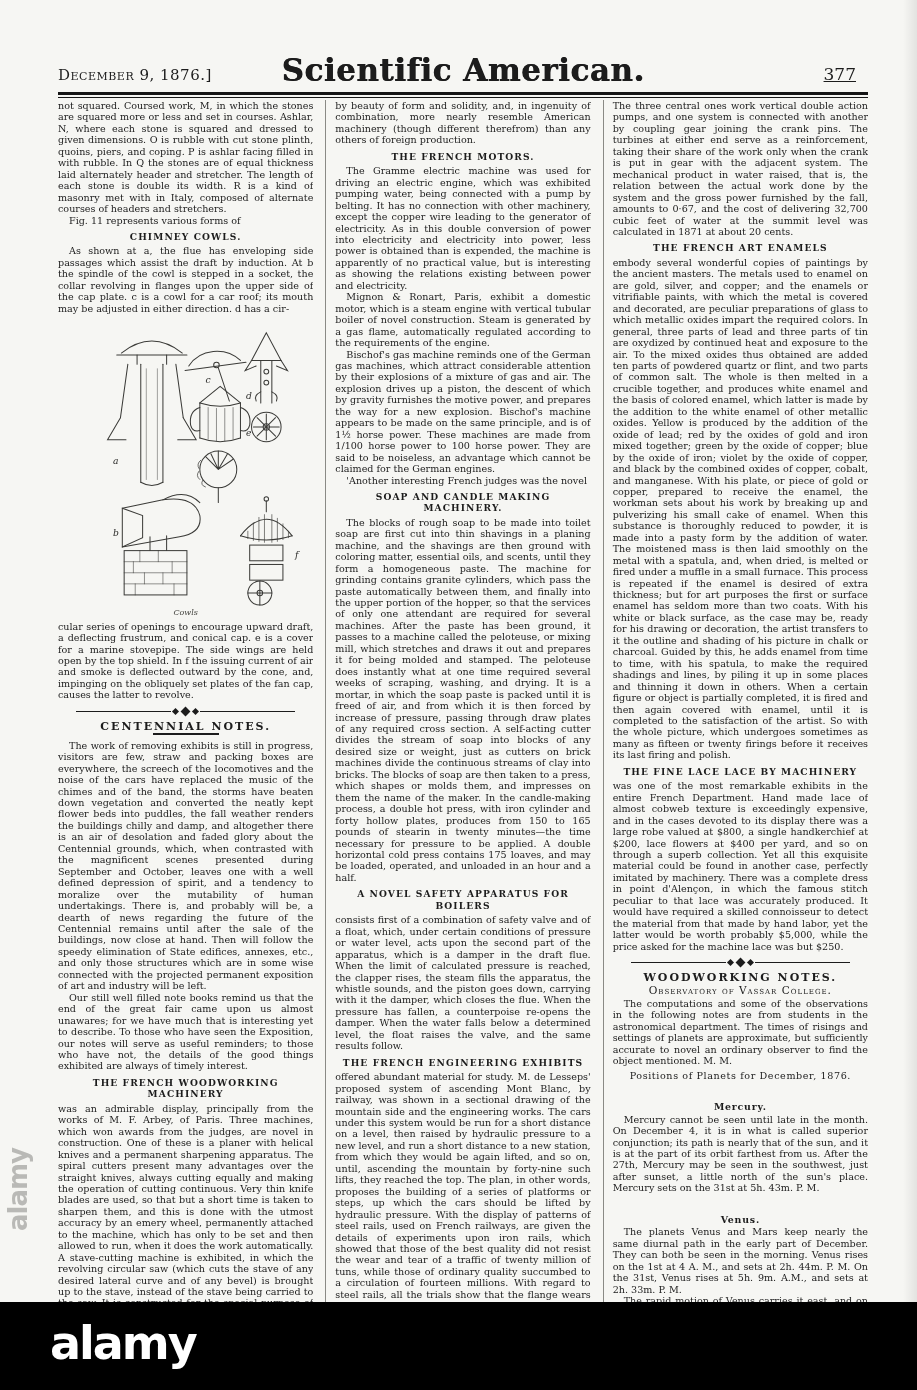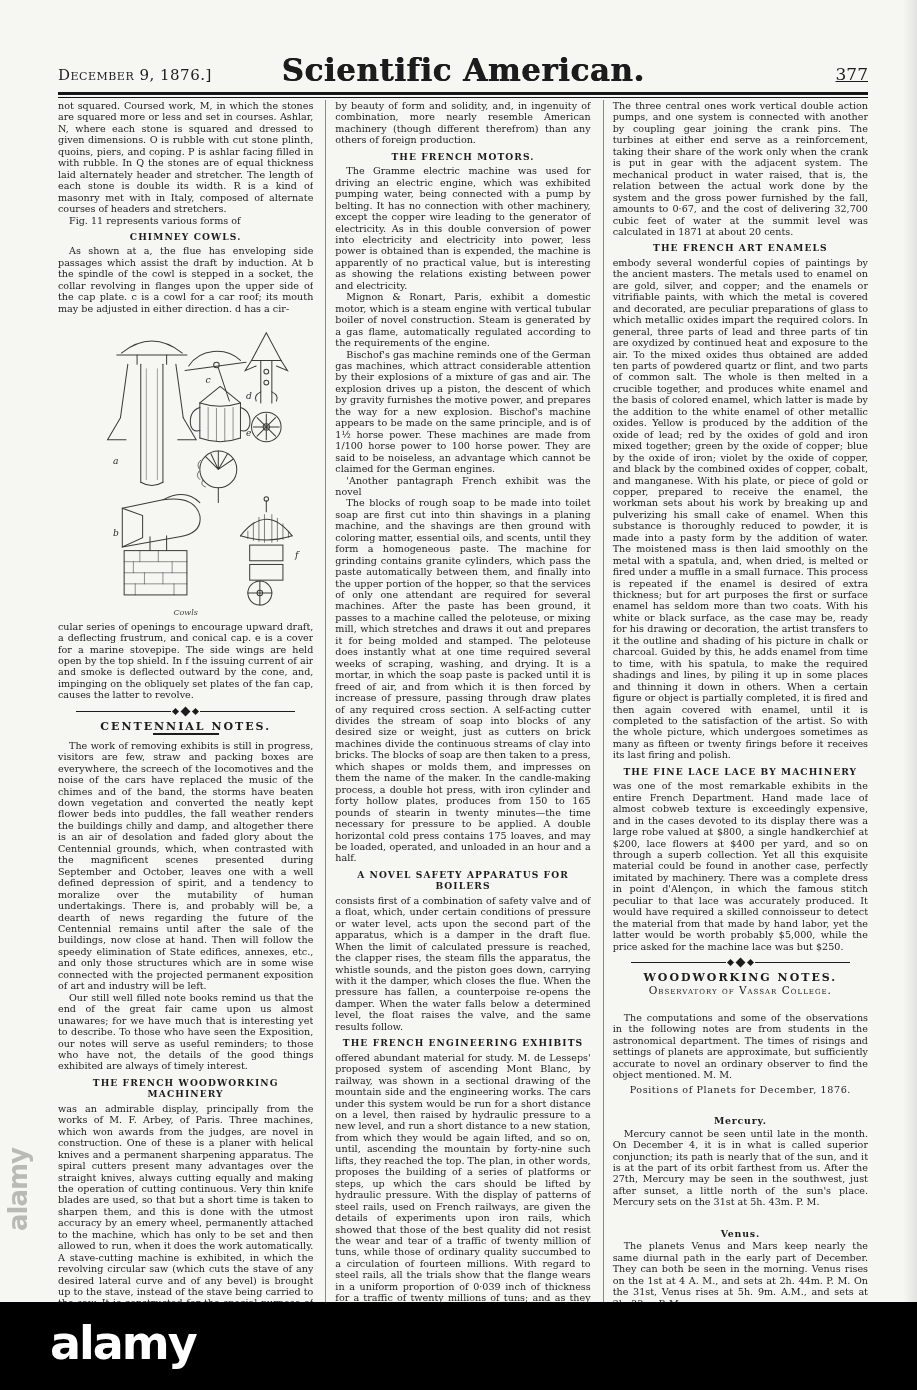--- a/index.html
+++ b/index.html
@@ -9,33 +9,33 @@
     font-family:"DejaVu Serif","Liberation Serif",serif;
   }
   body::after{content:"";position:absolute;top:0;right:0;width:14px;height:1302px;
     background:linear-gradient(to right,rgba(0,0,0,0),rgba(0,0,0,.08));}
   
   .masthead{position:absolute;left:58px;right:49px;top:46px;height:44px;}
   .mh-date{position:absolute;left:0;bottom:6px;font-size:15px;font-variant:small-caps;letter-spacing:.5px;}
   .mh-title{position:absolute;left:0;right:0;bottom:2px;text-align:center;
     font-size:31px;font-weight:700;letter-spacing:.5px;
     text-shadow:.6px 0 0 #1c1c1c;}
-  .mh-page{position:absolute;right:0;bottom:6px;font-size:17px;text-decoration:underline;}
+  .mh-page{position:absolute;right:12px;bottom:6px;font-size:17px;text-decoration:underline;}
   .mh-rule{position:absolute;left:58px;right:49px;top:92px;height:2px;
     border-top:3px solid #161616;border-bottom:1px solid #161616;}
   
   .cols{position:absolute;left:58px;right:49px;top:100px;height:1202px;display:flex;}
   .col{width:258px;overflow:hidden;font-size:9.6px;line-height:11.45px;}
   .col + .col{border-left:1px solid #8a8a85;margin-left:12px;padding-left:9px;}
   .par{text-align:justify;}
   .ind{text-indent:11px;}
   .colhead{text-align:center;font-weight:700;font-size:9.1px;letter-spacing:1.1px;margin:5px 0 3px;}
   .bighead{text-align:center;font-weight:700;font-size:11px;letter-spacing:2px;margin:4px 0 1px;}
   .head-underline{width:66px;height:1.5px;background:#1c1c1c;margin:0 auto 5px;}
-  .smallcaps{text-align:center;font-variant:small-caps;font-size:10.5px;letter-spacing:1px;margin:1px 0 16px;}
+  .smallcaps{text-align:center;font-variant:small-caps;font-size:10.5px;letter-spacing:1px;margin:1px 0 2px;}
   .planethead{text-align:center;font-weight:700;font-size:9.4px;letter-spacing:.8px;margin:20px 0 1px;}
   .poshead{text-align:center;font-weight:400;font-size:9.6px;letter-spacing:.6px;margin:3px 0 1px;}
   
   .ornament{display:flex;align-items:center;margin:7px 18px 6px;}
   .ornament .ln{flex:1;border-top:1.4px solid #1c1c1c;}
   .ornament .dia{width:5px;height:5px;background:#1c1c1c;transform:rotate(45deg);margin:0 2px;}
   .ornament .dia.big{width:7px;height:7px;}
   
   .figure{width:252px;margin:4px auto 2px;text-align:center;}
   .figure svg{display:block;margin:0 auto;}
@@ -171,21 +171,22 @@
     <div class="colhead">THE FRENCH WOODWORKING MACHINERY</div>
     <div class="par">was an admirable display, principally from the works of M. F. Arbey, of Paris. Three machines, which won awards from the judges, are novel in construction. One of these is a planer with helical knives and a permanent sharpening apparatus. The spiral cutters present many advantages over the straight knives, always cutting equally and making the operation of cutting continuous. Very thin knife blades are used, so that but a short time is taken to sharpen them, and this is done with the utmost accuracy by an emery wheel, permanently attached to the machine, which has only to be set and then allowed to run, when it does the work automatically. A stave-cutting machine is exhibited, in which the revolving circular saw (which cuts the stave of any desired lateral curve and of any bevel) is brought up to the stave, instead of the stave being carried to the saw. It is constructed for the special purpose of economy in the use of wood. A lathe for copying sword handles and other small articles of irregular shape is also an ingenious machine. A feeler follows the original, as in a carving machine or pantagraph, and reproduces it by the cutter, which is set in the same relative planes over the stock to be turned or carved. A lathe for turning the legs of tables, etc., also exhibited, does excellent work, and cuts a spiral groove down the body of the leg. All the exhibited machines are marked</div>
   </div>
 
   <div class="col">
     <div class="par">by beauty of form and solidity, and, in ingenuity of combination, more nearly resemble American machinery (though different therefrom) than any others of foreign production.</div>
     <div class="colhead">THE FRENCH MOTORS.</div>
     <div class="par ind">The Gramme electric machine was used for driving an electric engine, which was exhibited pumping water, being connected with a pump by belting. It has no connection with other machinery, except the copper wire leading to the generator of electricity. As in this double conversion of power into electricity and electricity into power, less power is obtained than is expended, the machine is apparently of no practical value, but is interesting as showing the relations existing between power and electricity.</div>
     <div class="par ind">Mignon &amp; Ronart, Paris, exhibit a domestic motor, which is a steam engine with vertical tubular boiler of novel construction. Steam is generated by a gas flame, automatically regulated according to the requirements of the engine.</div>
     <div class="par ind">Bischof's gas machine reminds one of the German gas machines, which attract considerable attention by their explosions of a mixture of gas and air. The explosion drives up a piston, the descent of which by gravity furnishes the motive power, and prepares the way for a new explosion. Bischof's machine appears to be made on the same principle, and is of 1½ horse power. These machines are made from 1/100 horse power to 100 horse power. They are said to be noiseless, an advantage which cannot be claimed for the German engines.</div>
-    <div class="par ind">'Another pantagraph French exhibit was the novel</div>
+    <div class="par ind">'Another interesting French judges was the novel</div>
+    <div class="colhead">SOAP AND CANDLE MAKING MACHINERY.</div>
     <div class="par ind">The blocks of rough soap to be made into toilet soap are first cut into thin shavings in a planing machine, and the shavings are then ground with coloring matter, essential oils, and scents, until they form a homogeneous paste. The machine for grinding contains granite cylinders, which pass the paste automatically between them, and finally into the upper portion of the hopper, so that the services of only one attendant are required for several machines. After the paste has been ground, it passes to a machine called the peloteuse, or mixing mill, which stretches and draws it out and prepares it for being molded and stamped. The peloteuse does instantly what at one time required several weeks of scraping, washing, and drying. It is a mortar, in which the soap paste is packed until it is freed of air, and from which it is then forced by increase of pressure, passing through draw plates of any required cross section. A self-acting cutter divides the stream of soap into blocks of any desired size or weight, just as cutters on brick machines divide the continuous streams of clay into bricks. The blocks of soap are then taken to a press, which shapes or molds them, and impresses on them the name of the maker. In the candle-making process, a double hot press, with iron cylinder and forty hollow plates, produces from 150 to 165 pounds of stearin in twenty minutes—the time necessary for pressure to be applied. A double horizontal cold press contains 175 loaves, and may be loaded, operated, and unloaded in an hour and a half.</div>
     <div class="colhead">A NOVEL SAFETY APPARATUS FOR BOILERS</div>
     <div class="par">consists first of a combination of safety valve and of a float, which, under certain conditions of pressure or water level, acts upon the second part of the apparatus, which is a damper in the draft flue. When the limit of calculated pressure is reached, the clapper rises, the steam fills the apparatus, the whistle sounds, and the piston goes down, carrying with it the damper, which closes the flue. When the pressure has fallen, a counterpoise re-opens the damper. When the water falls below a determined level, the float raises the valve, and the same results follow.</div>
     <div class="colhead">THE FRENCH ENGINEERING EXHIBITS</div>
     <div class="par">offered abundant material for study. M. de Lesseps' proposed system of ascending Mont Blanc, by railway, was shown in a sectional drawing of the mountain side and the engineering works. The cars under this system would be run for a short distance on a level, then raised by hydraulic pressure to a new level, and run a short distance to a new station, from which they would be again lifted, and so on, until, ascending the mountain by forty-nine such lifts, they reached the top. The plan, in other words, proposes the building of a series of platforms or steps, up which the cars should be lifted by hydraulic pressure. With the display of patterns of steel rails, used on French railways, are given the details of experiments upon iron rails, which showed that those of the best quality did not resist the wear and tear of a traffic of twenty million of tuns, while those of ordinary quality succumbed to a circulation of fourteen millions. With regard to steel rails, all the trials show that the flange wears in a uniform proportion of 0·039 inch of thickness for a traffic of twenty millions of tuns; and as they are constructed for a wear of 0·39 inch, it may be calculated that the duration of the steel rails will correspond to a traffic of at least two hundred millions of tuns, that is, that they will last ten times as long as the best rails in wrought iron. The weight of the rail, if, of steel, can be reduced so as to bring the cost of steel rails to about that of wrought iron rails, and considerations like these have led to the general introduction of steel rails on the French railroads. Drawings of the elevating machines for the water supply of the canal from the Aisne to the Marne were also exhibited. This canal establishes water communication between the metal mines of Saint Dizier and the coal mines of the north of Belgium. It passes through a permeable stratum of white chalk formation, and there is no adequate supply of water at a convenient level. The water must, therefore, be raised from the Marne by the aid of powerful machinery. Five turbines placed in a line, and about 30 feet apart, are used</div>
   </div>
 
   <div class="col">
     <div class="par">The three central ones work vertical double action pumps, and one system is connected with another by coupling gear joining the crank pins. The turbines at either end serve as a reinforcement, taking their share of the work only when the crank is put in gear with the adjacent system. The mechanical product in water raised, that is, the relation between the actual work done by the system and the gross power furnished by the fall, amounts to 0·67, and the cost of delivering 32,700 cubic feet of water at the summit level was calculated in 1871 at about 20 cents.</div>
     <div class="colhead">THE FRENCH ART ENAMELS</div>

